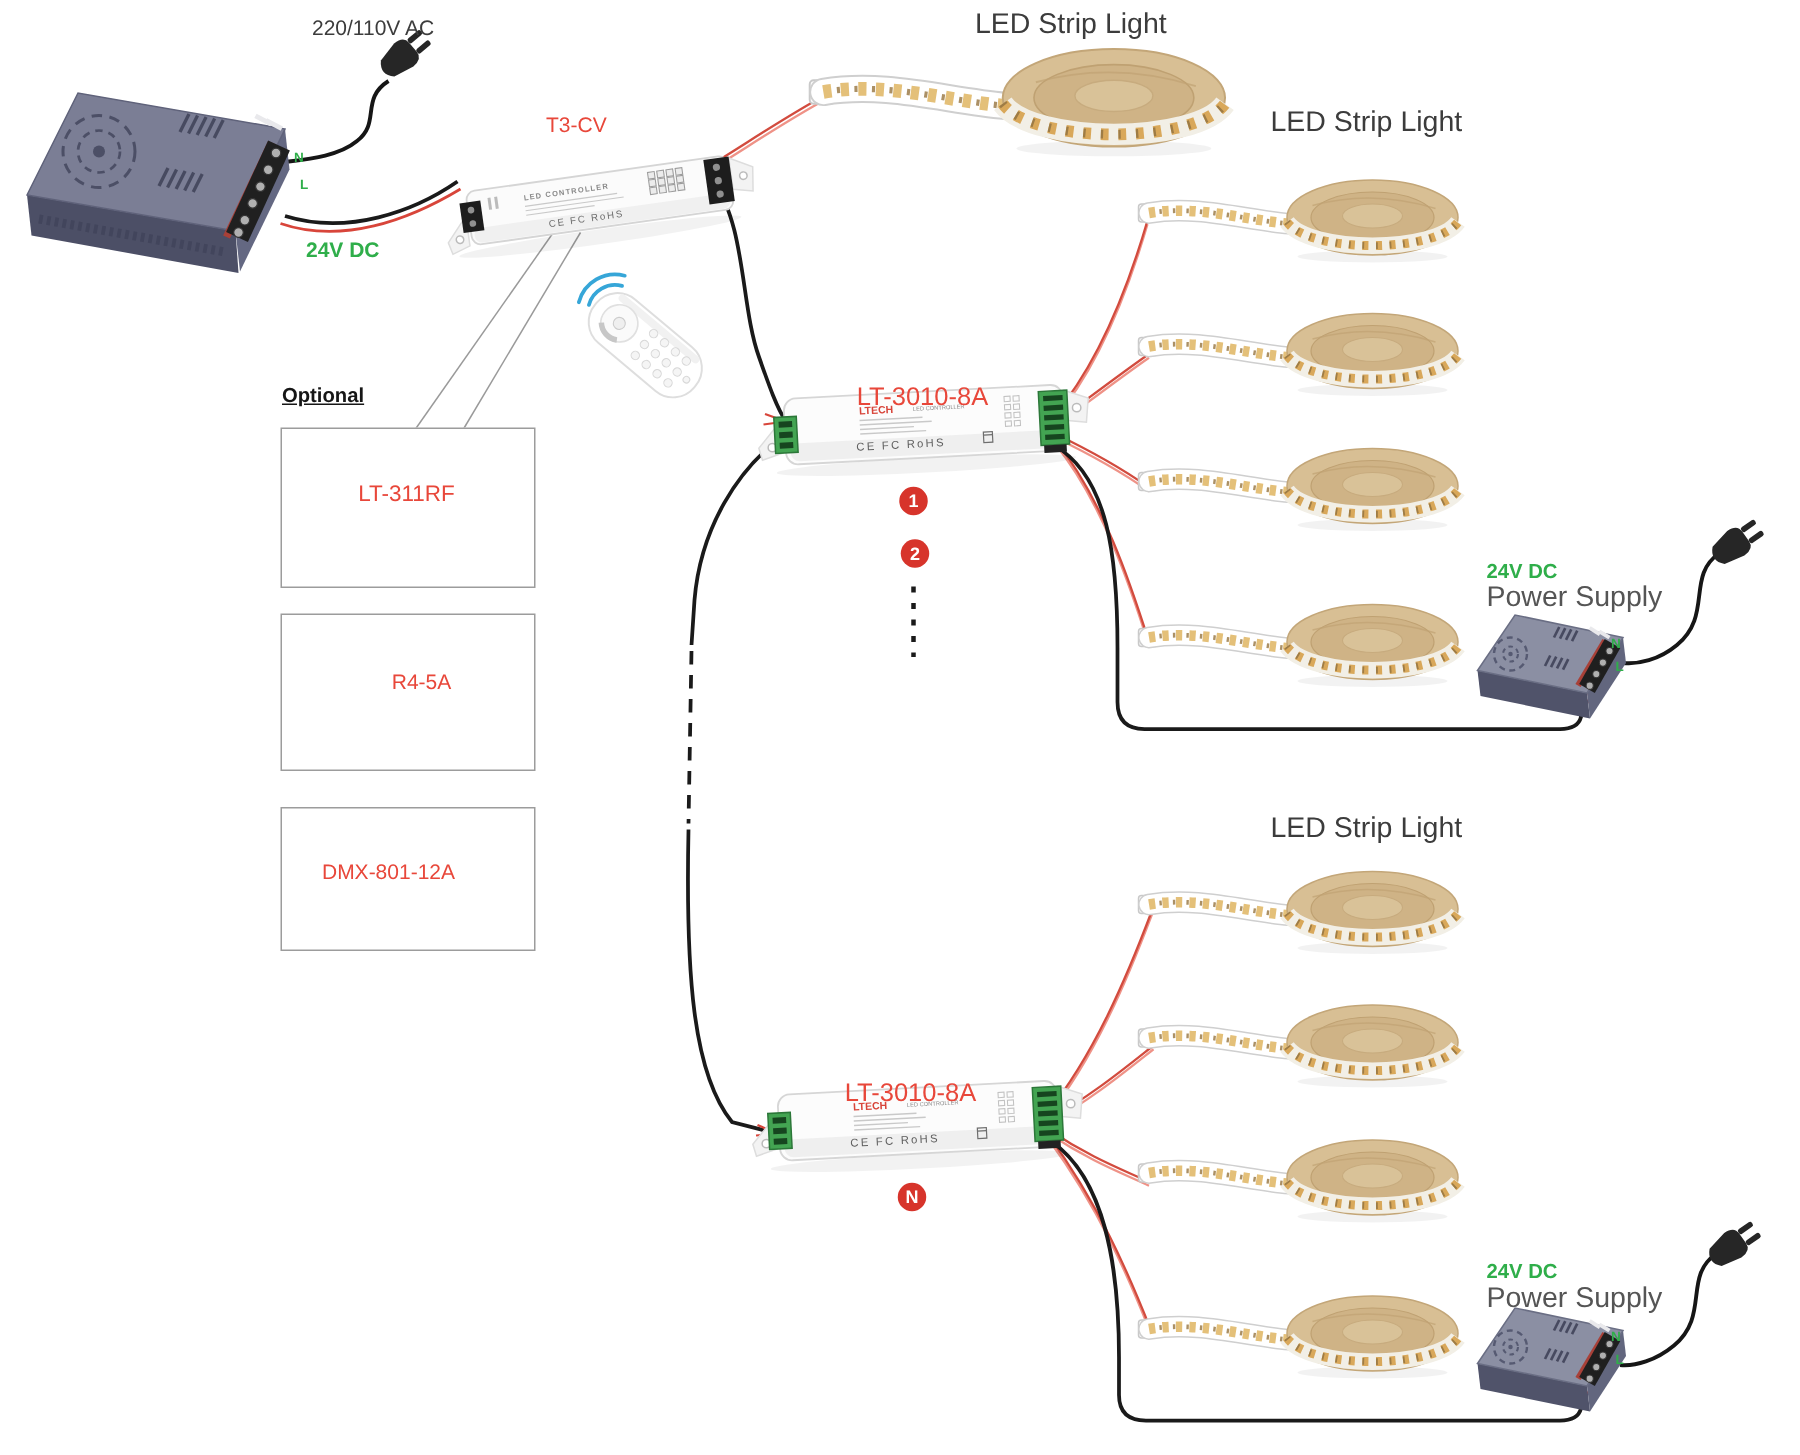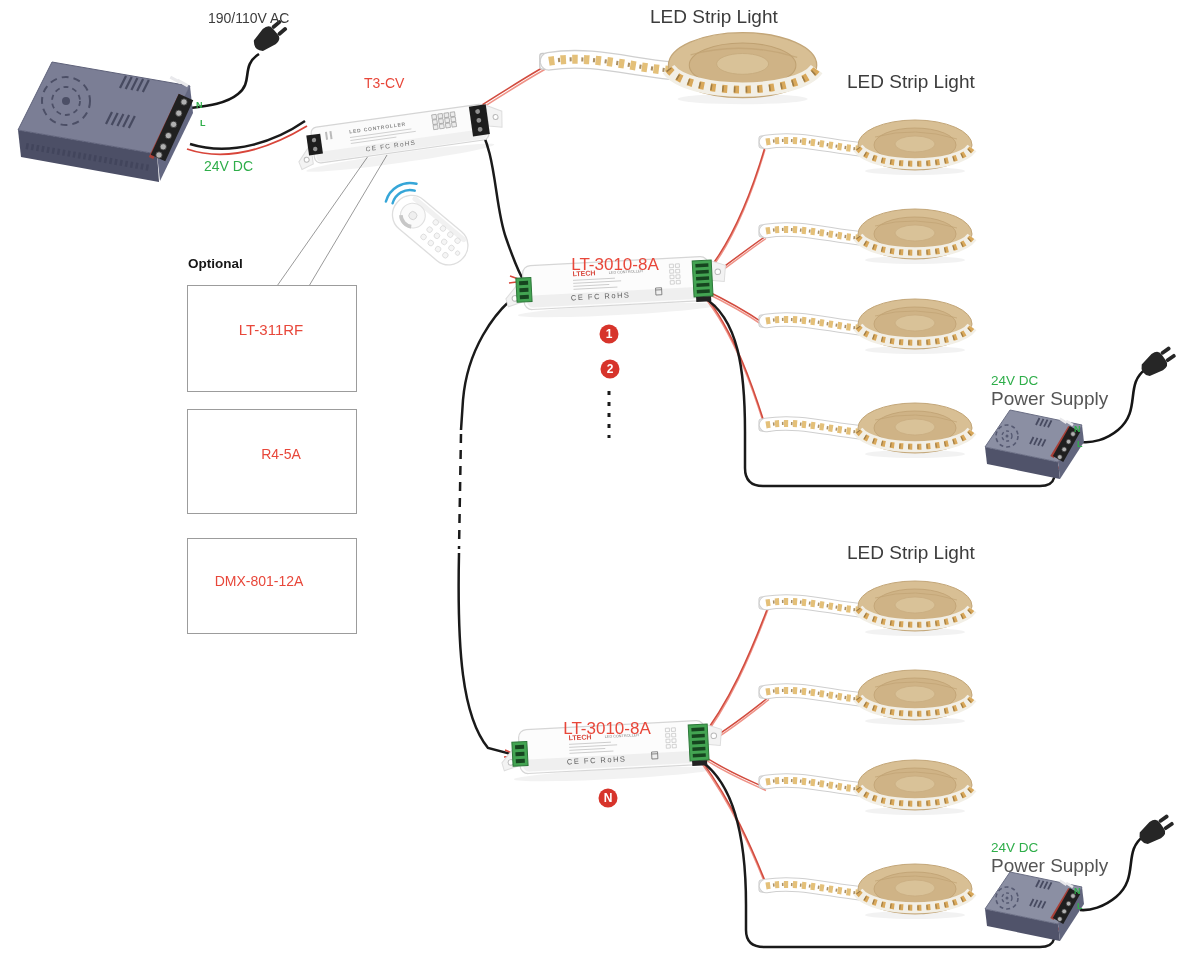--- a/index.html
+++ b/index.html
@@ -1,24 +1,24 @@
 <!DOCTYPE html>
 <html><head>
 <meta charset="utf-8">
 <style>
   html,body{margin:0;padding:0;background:#fff;}
   .stage{position:relative;width:1200px;height:970px;background:#ffffff;overflow:hidden;
          font-family:"Liberation Sans","DejaVu Sans",sans-serif;}
   .stage svg{position:absolute;left:0;top:0;}
   .lbl{position:absolute;white-space:nowrap;line-height:1.1;}
   .lbl-dark{color:#3c3c3c;font-size:19px;}
-  .lbl-green{color:#2fae4a;font-size:13.5px;font-weight:normal;}
+  .lbl-green{color:#2fae4a;font-size:13.5px;font-weight:bold;}
   .lbl-red{color:#e8473a;font-size:15px;}
   .lbl-red-big{color:#e8473a;font-size:17px;}
-  .lbl-optional{color:#161616;font-size:13.5px;font-weight:bold;}
+  .lbl-optional{color:#161616;font-size:13.5px;font-weight:bold;text-decoration:underline;}
   .lbl-nl{color:#2fae4a;font-size:9px;font-weight:bold;}
   .opt-box{position:absolute;border:1px solid #9c9c9c;background:#fff;}
   .ctr{text-align:center;margin-top:23px;}
 </style>
 </head>
 <body>
 
 <div class="stage">
 
 <svg width="1200" height="970" viewBox="0 0 1200 970">
@@ -395,21 +395,21 @@
   <text x="610" y="373" text-anchor="middle" font-size="12" font-weight="bold" fill="#ffffff">2</text>
   <line x1="609" y1="391" x2="609" y2="438" stroke="#1a1a1a" stroke-width="3" stroke-dasharray="4 7"></line>
   <use href="#badge" transform="translate(608,798)"></use>
   <text x="608" y="802" text-anchor="middle" font-size="12" font-weight="bold" fill="#ffffff">N</text>
 </svg>
 
 <div class="opt-box" style="left:187px;top:285px;width:168px;height:105px;"></div>
 <div class="opt-box" style="left:187px;top:409px;width:168px;height:103px;"></div>
 <div class="opt-box" style="left:187px;top:538px;width:168px;height:94px;"></div>
 
-<div class="lbl lbl-dark" style="left:208px;top:11px;font-size:14px;">190/110V AC</div>
+<div class="lbl lbl-dark" style="left:208px;top:11px;font-size:14px;">220/110V AC</div>
 <div class="lbl lbl-green" style="left:204px;top:159px;font-size:14px;">24V DC</div>
 <div class="lbl" style="left:364px;top:76px;font-size:14px;color:#e8473a;">T3-CV</div>
 
 <div class="lbl lbl-dark" style="left:650px;top:7px;">LED Strip Light</div>
 <div class="lbl lbl-dark" style="left:847px;top:72px;">LED Strip Light</div>
 <div class="lbl lbl-dark" style="left:847px;top:543px;">LED Strip Light</div>
 
 <div class="lbl lbl-optional" style="left:188px;top:257px;">Optional</div>
 <div class="lbl lbl-red ctr" style="left:187px;top:299px;width:168px;">LT-311RF</div>
 <div class="lbl lbl-red ctr" style="left:187px;top:424px;width:188px;font-size:14px;">R4-5A</div>

